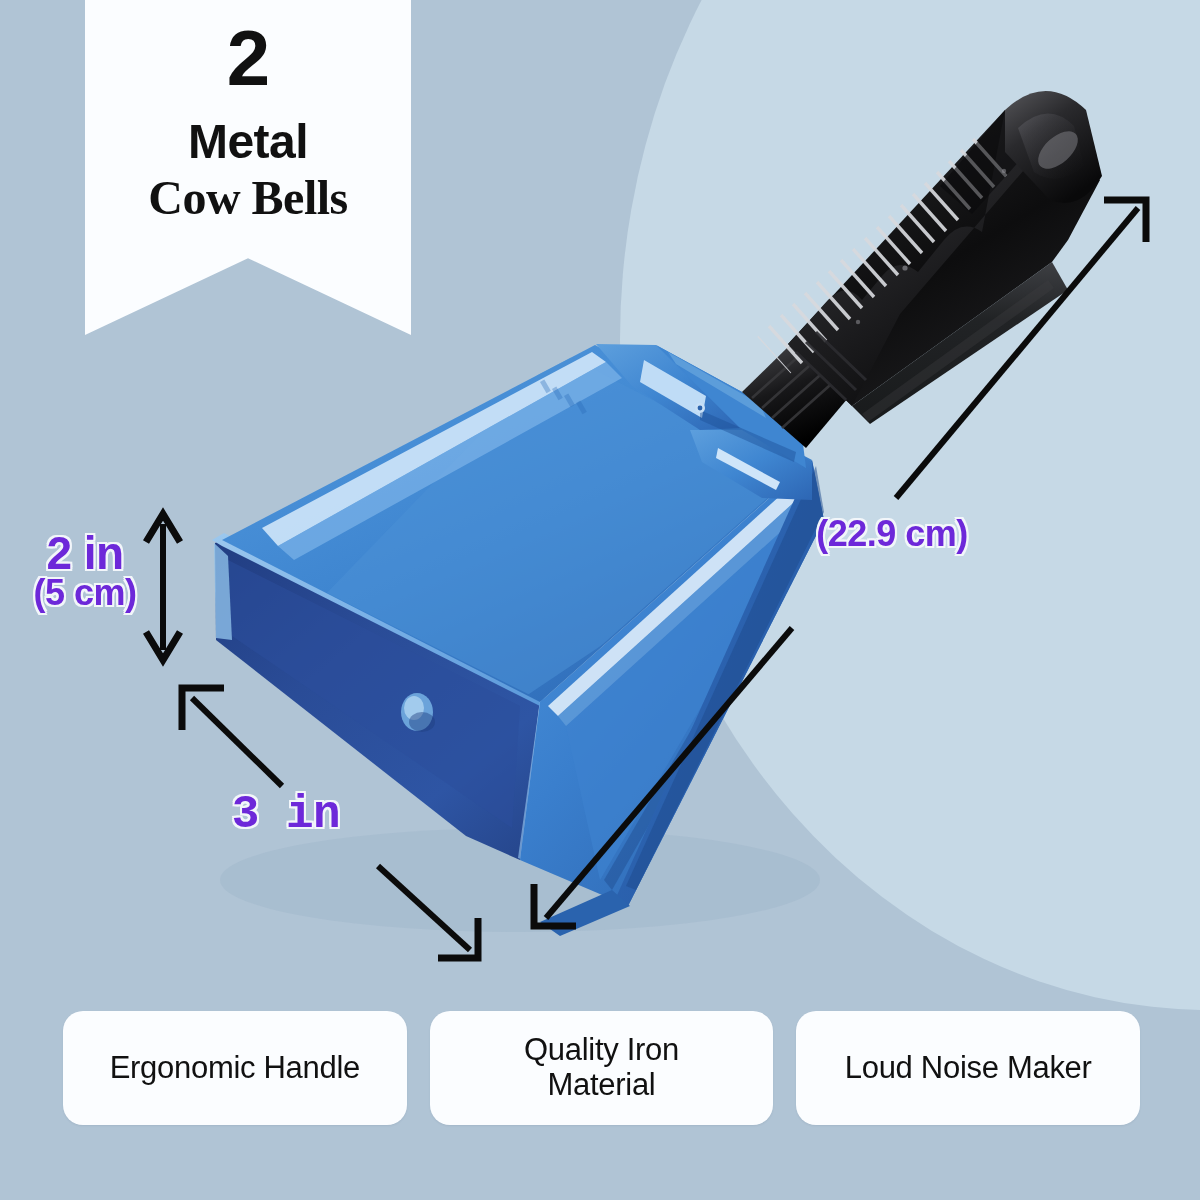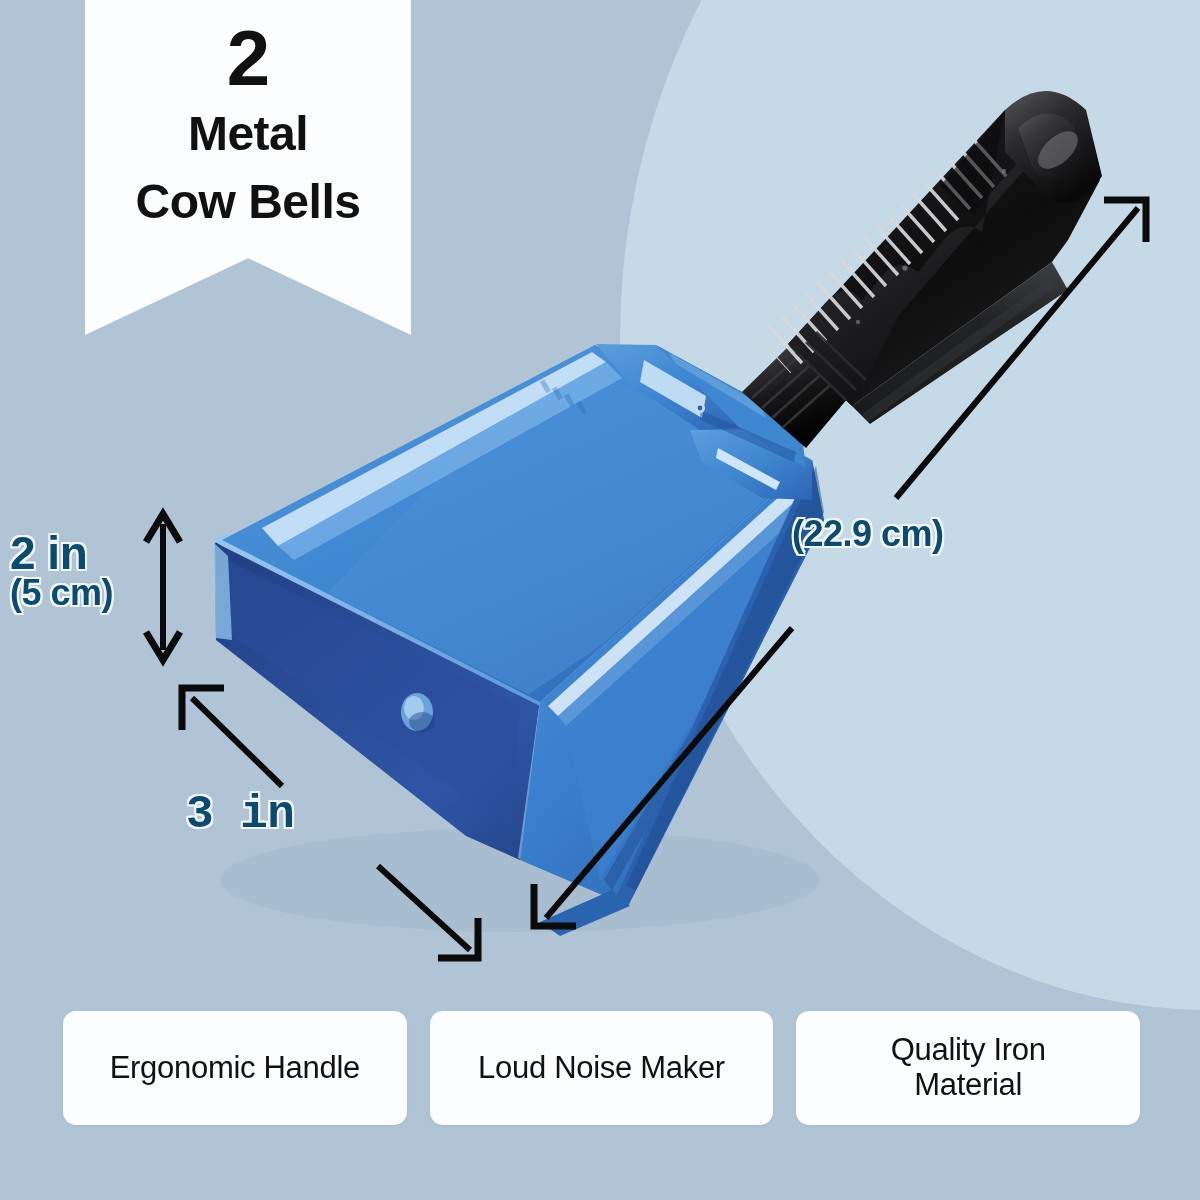--- a/index.html
+++ b/index.html
@@ -67,29 +67,29 @@
     letter-spacing: -1px;
   }
   .ribbon-line {
     font-size: 48px;
     font-weight: 700;
     color: #111111;
     line-height: 1.08;
     letter-spacing: -0.5px;
     text-align: center;
   }
-  .ribbon-line.l1 { margin-top: 12px; }
-  .ribbon-line.l2 { margin-top: 16px; }
+  .ribbon-line.l1 { margin-top: 20px; }
+  .ribbon-line.l2 { margin-top: 4px; font-family: Liberation Serif, serif; }
 
   
   .dim {
     position: absolute;
-    color: #0c4a6e;
+    color: #6d28d9;
     font-weight: 700;
-    text-align: left;
+    text-align: center;
     line-height: 1.02;
     text-shadow:
       -2px -2px 0 #f2f6fa,  2px -2px 0 #f2f6fa,
       -2px  2px 0 #f2f6fa,  2px  2px 0 #f2f6fa,
       -2px  0   0 #f2f6fa,  2px  0   0 #f2f6fa,
        0   -2px 0 #f2f6fa,  0    2px 0 #f2f6fa;
     white-space: nowrap;
   }
   .dim .big   { display: block; font-size: 46px; letter-spacing: -0.5px; }
   .dim .small { display: block; font-size: 36px; letter-spacing: -0.5px; margin-top: -2px; }
@@ -104,21 +104,21 @@
     left: 63px;
     top: 1011px;
     width: 1077px;
     height: 114px;
     display: flex;
     gap: 23px;
   }
   .card {
     flex: 1 1 0;
     background: #fbfdff;
-    border-radius: 13px;
+    border-radius: 20px;
     display: flex;
     align-items: center;
     justify-content: center;
     text-align: center;
     padding: 0 18px;
     box-sizing: border-box;
     box-shadow: 0 1px 2px rgba(60,80,100,0.10);
   }
   .card-label {
     font-size: 31px;
@@ -365,20 +365,20 @@
 
   <div class="dim" id="dim-length">
     <span class="small">(22.9 cm)</span>
   </div>
 
   <div class="cards">
     <div class="card">
       <span class="card-label">Ergonomic Handle</span>
     </div>
     <div class="card">
+      <span class="card-label">Quality Iron<br>Material</span>
+    </div>
+    <div class="card">
       <span class="card-label">Loud Noise Maker</span>
     </div>
-    <div class="card">
-      <span class="card-label">Quality Iron<br>Material</span>
-    </div>
   </div>
 
 </div>
 
 </body></html>

